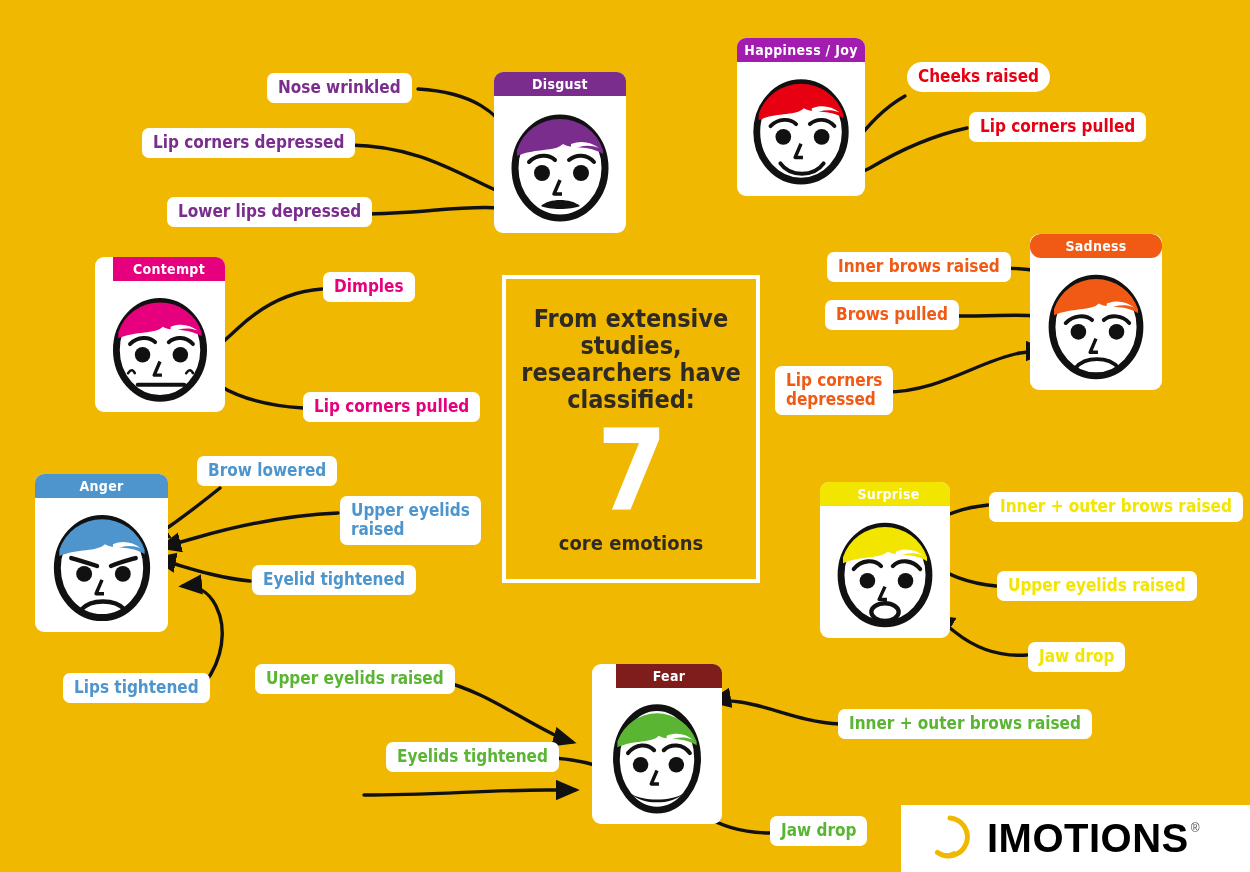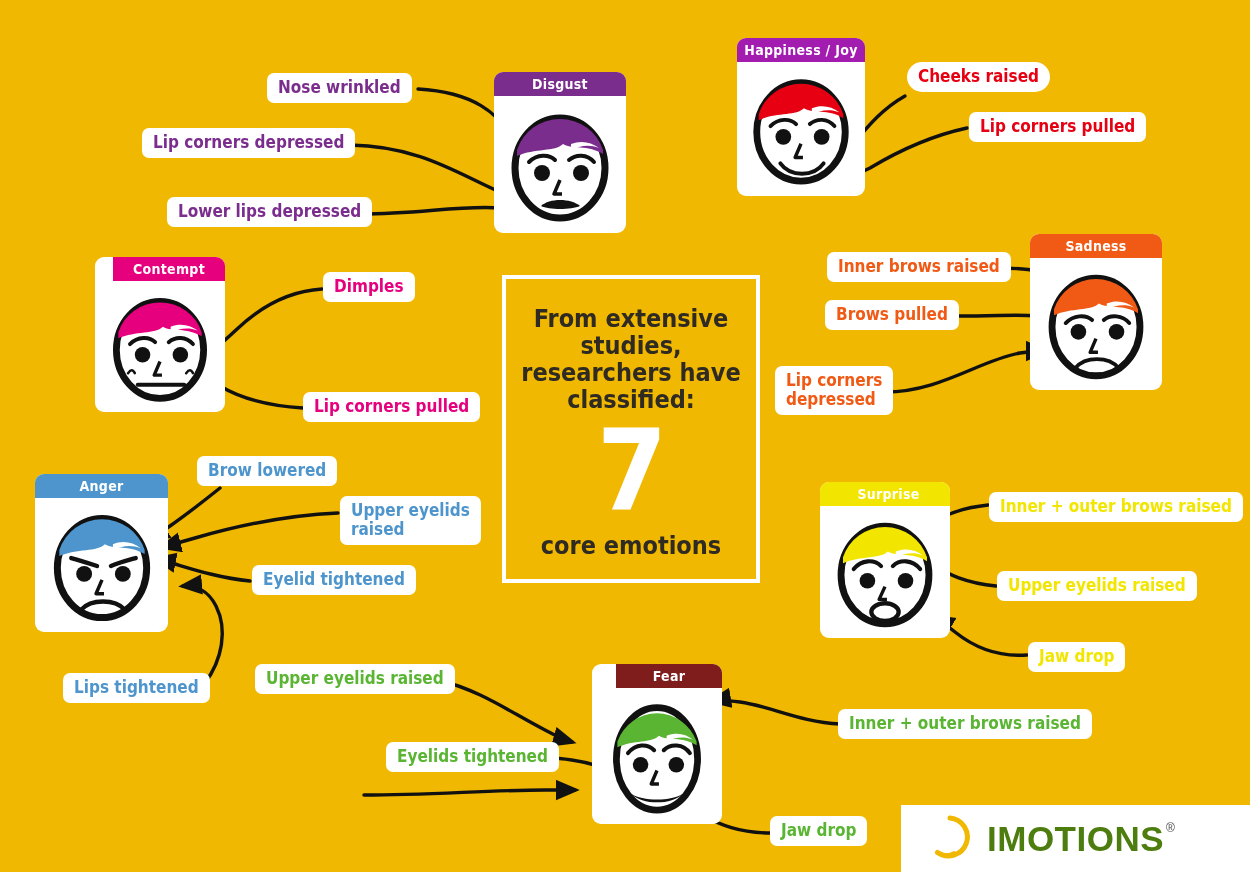--- a/index.html
+++ b/index.html
@@ -89,40 +89,40 @@
   #center .big{
     color:#ffffff;
     font-size:112px;
     font-weight:bold;
     line-height:.96;
     margin-top:4px;
     letter-spacing:-2px;
   }
   #center .tail{
     color:#2f2a22;
-    font-size:25px;
+    font-size:20px;
     font-weight:bold;
     margin-top:6px;
   }
   
   #logo{
     position:absolute;
     right:0;bottom:0;
     width:349px;height:67px;
     z-index:5;
     background:#ffffff;
     display:flex;
     align-items:center;
     box-sizing:border-box;
     padding-left:26px;
   }
   #logo .mark{flex:0 0 auto;margin-right:14px;}
   #logo .word{
-    color:#4d7c0f;
-    font-size:35px;
+    color:#000000;
+    font-size:40px;
     font-weight:bold;
     letter-spacing:.5px;
     font-family:"Liberation Sans",sans-serif;
   }
   #logo .reg{
     color:#4a4a4a;
     font-size:12px;
     align-self:flex-start;
     margin-top:16px;
     margin-left:2px;
@@ -228,21 +228,21 @@
         <path d="M36 104 L84 104" stroke="#111" stroke-width="4" stroke-linecap="round"></path>
         <path d="M26 92 C29 88 31 88 33 92" stroke="#111" stroke-width="2.6" fill="none" stroke-linecap="round"></path>
         <path d="M86 92 C89 88 91 88 93 92" stroke="#111" stroke-width="2.6" fill="none" stroke-linecap="round"></path>
       </svg>
     </div>
   </div>
   <div class="label" style="left:323px;top:272px;color:#E6007E;">Dimples</div>
   <div class="label" style="left:303px;top:392px;color:#E6007E;">Lip corners pulled</div>
 
   <div class="card" style="left:1030px;top:234px;width:132px;height:156px;">
-    <div class="card-head" style="background:#F05A14;">Sadness</div>
+    <div class="card-head" style="background:#F05A14;border-radius:11px;">Sadness</div>
     <div class="card-body">
       <svg class="face-svg" width="118" height="127" viewBox="0 0 118 130">
         <ellipse cx="59" cy="68" rx="45" ry="50" fill="#fff" stroke="#111" stroke-width="7"></ellipse>
         <path d="M16 50 A45 44 0 0 1 102 50 L102 54 C86 44 72 50 62 44 C54 52 34 48 16 56 Z" fill="#F05A14"></path>
         <path d="M70 44 C80 40 90 42 98 48 C88 44 78 46 70 50 Z" fill="#fff"></path>
         <ellipse cx="41" cy="73" rx="8" ry="8" fill="#111"></ellipse>
         <ellipse cx="80" cy="73" rx="8" ry="8" fill="#111"></ellipse>
         <path d="M28 64 C36 56 48 55 55 61" stroke="#111" stroke-width="4" fill="none" stroke-linecap="round"></path>
         <path d="M67 61 C74 55 86 56 93 64" stroke="#111" stroke-width="4" fill="none" stroke-linecap="round"></path>
         <path d="M59 80 L53 94 L61 94" stroke="#111" stroke-width="3.5" fill="none" stroke-linejoin="round"></path>

